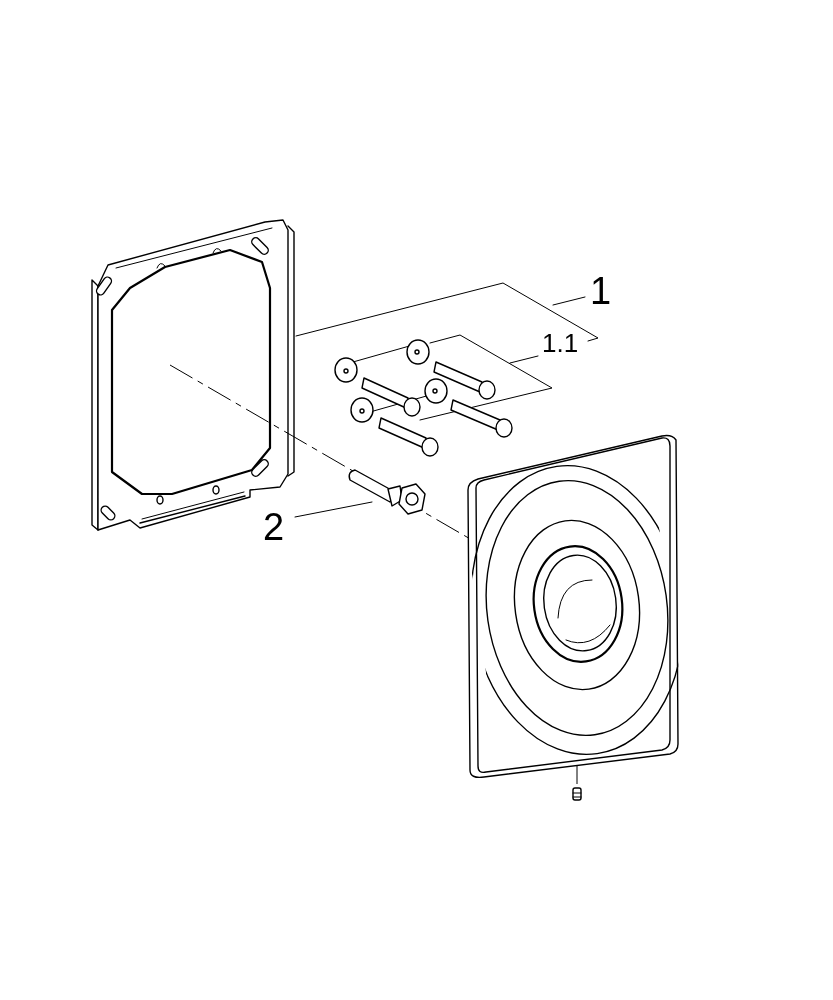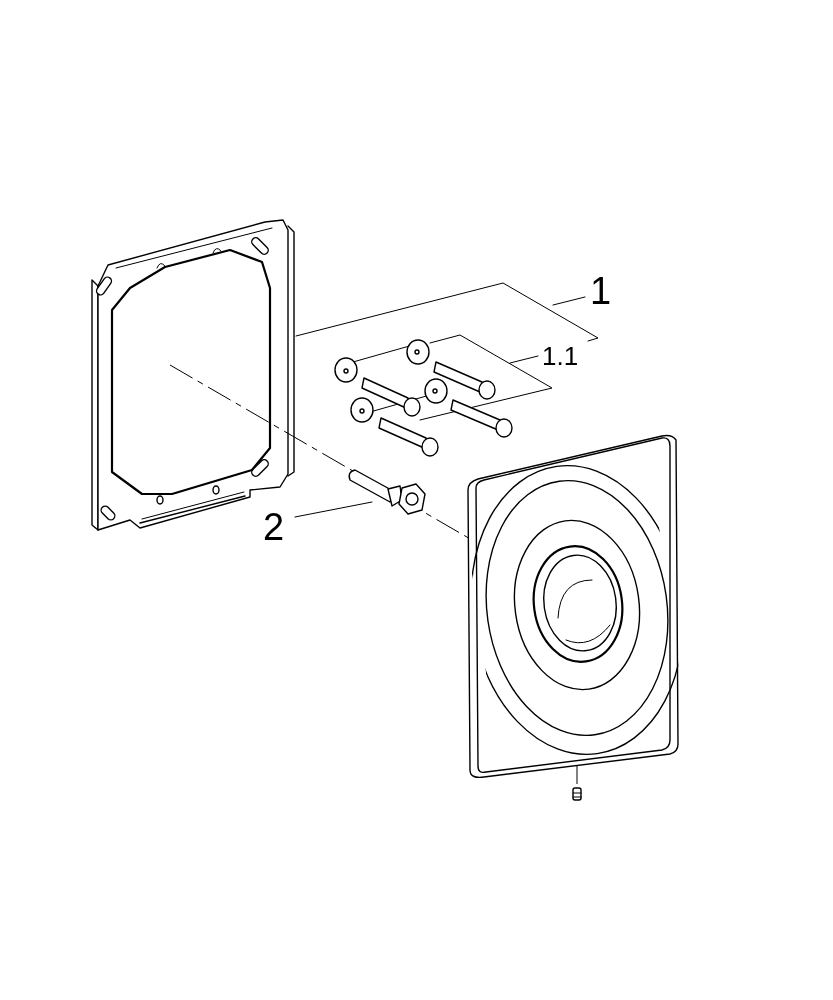--- a/index.html
+++ b/index.html
@@ -107,14 +107,14 @@
     </clipPath>
   </defs>
 
   <g>
     <rect class="white" x="573" y="788" width="8" height="12" rx="2"></rect>
     <path class="thin" d="M573 793 L581 793 M573 797 L581 797"></path>
   </g>
 </svg>
 
 <div class="label label-big" style="left:590px; top:272px;">1</div>
-<div class="label label-small" style="left:542px; top:343px;">1.1</div>
+<div class="label label-small" style="left:542px; top:330px;">1.1</div>
 <div class="label label-big" style="left:263px; top:508px;">2</div>
 
 </body></html>

